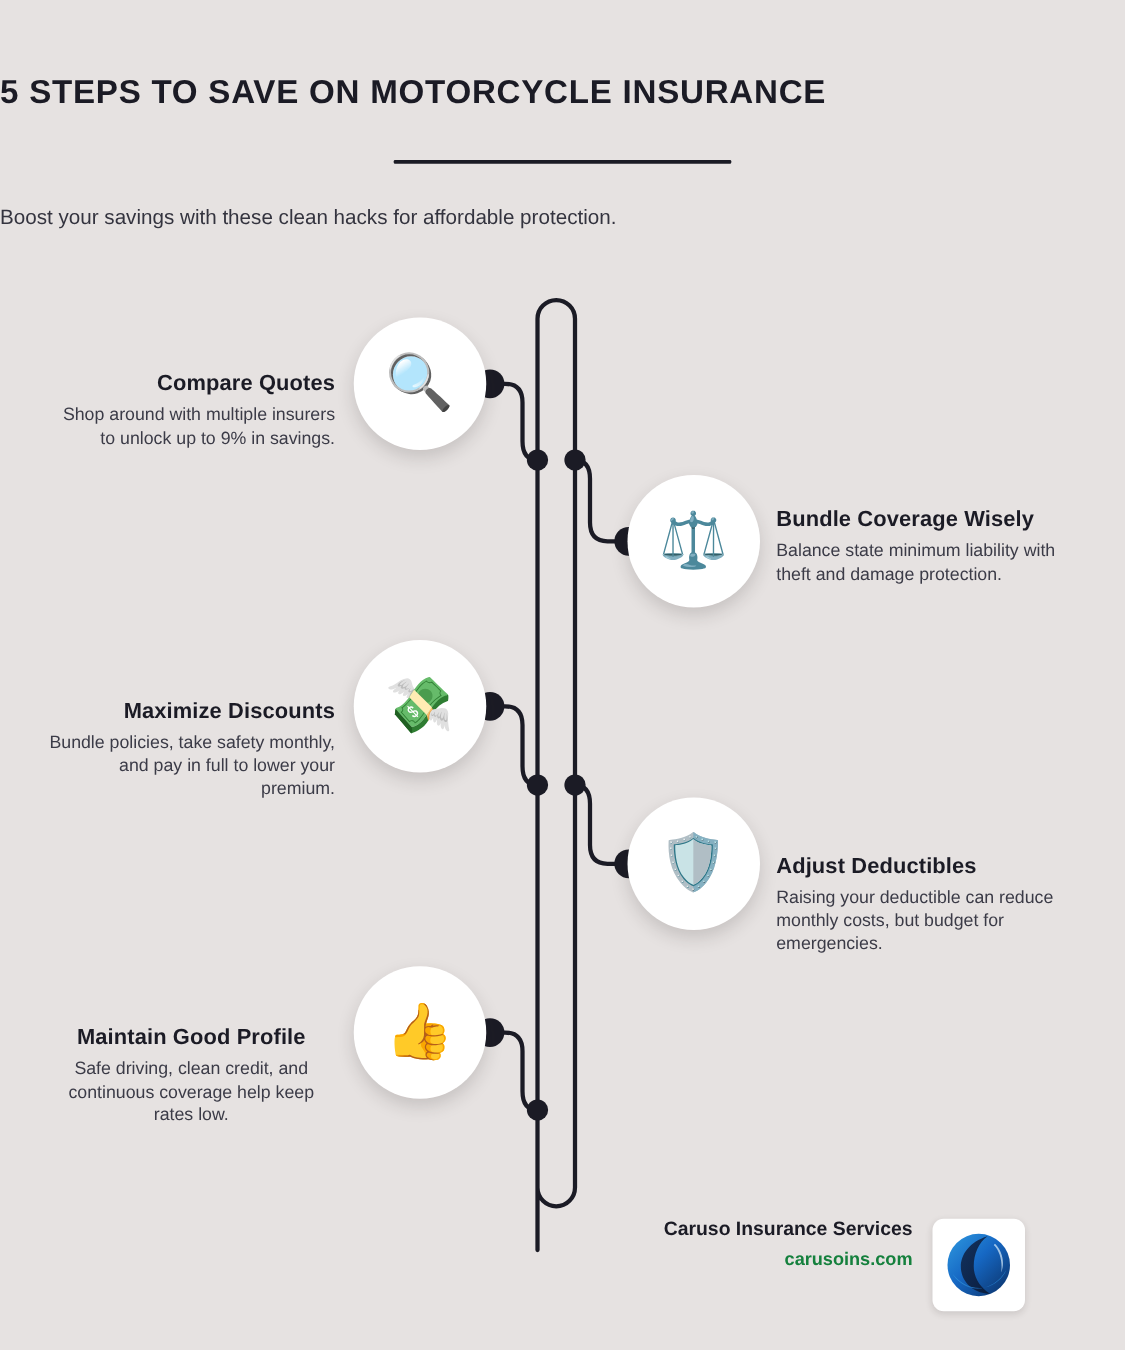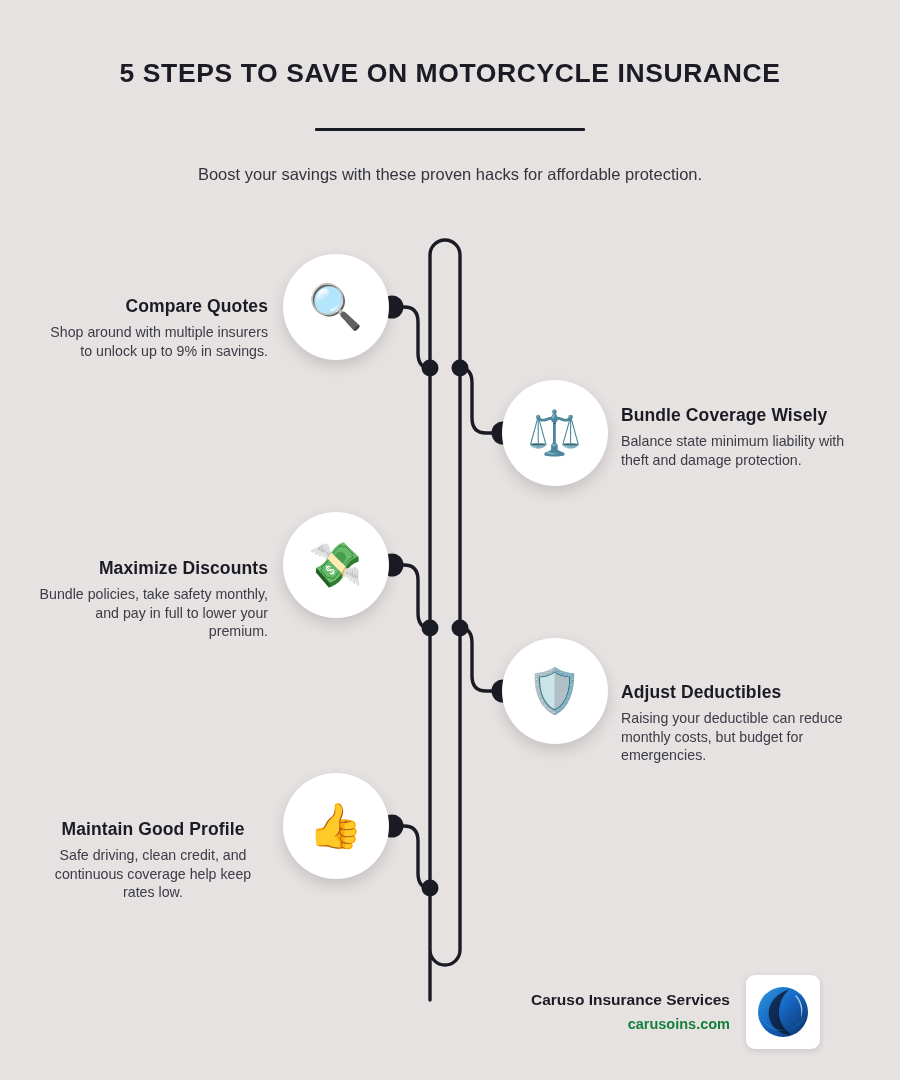--- a/index.html
+++ b/index.html
@@ -20,21 +20,20 @@
     width: 900px;
     height: 1080px;
   }
 
   
   .header {
     position: absolute;
     top: 58px;
     left: 0;
     width: 900px;
-    text-align: center;
   }
   .title {
     font-size: 26.5px;
     font-weight: 700;
     letter-spacing: 0.6px;
     color: #1b1b25;
     margin: 0;
     line-height: 1.2;
     text-transform: uppercase;
   }
@@ -106,21 +105,21 @@
     font-weight: 400;
   }
 
   
   .footer {
     position: absolute;
     left: 490px;
     top: 975px;
     width: 330px;
     display: flex;
-    align-items: center;
+    align-items: flex-start;
     justify-content: flex-end;
     gap: 16px;
   }
   .footer-text { text-align: right; }
   .brand-name {
     font-size: 15.5px;
     font-weight: 700;
     color: #1b1b25;
     margin: 0 0 6px 0;
     line-height: 1.2;
@@ -145,21 +144,21 @@
   }
 </style>
 </head>
 <body>
 
 <div id="infographic">
 
   <div class="header">
     <h1 class="title">5 STEPS TO SAVE ON MOTORCYCLE INSURANCE</h1>
     <div class="divider"></div>
-    <p class="subtitle">Boost your savings with these proven hacks for affordable protection.</p>
+    <p class="subtitle">Boost your savings with these clean hacks for affordable protection.</p>
   </div>
 
   <svg id="spine-svg" viewBox="0 0 900 1080" xmlns="http://www.w3.org/2000/svg">
     <g fill="none" stroke="#1b1b25" stroke-width="3.4" stroke-linecap="round">
 
       <path d="M430,1000 L430,255 A15,15 0 0 1 460,255 L460,950 A15,15 0 0 1 430,950"></path>
 
       <path d="M392,307 L404,307 Q418,307 418,322 L418,353 Q418,368 430,368"></path>
 
       <path d="M460,368 Q472,368 472,383 L472,418 Q472,433 486,433 L503,433"></path>

